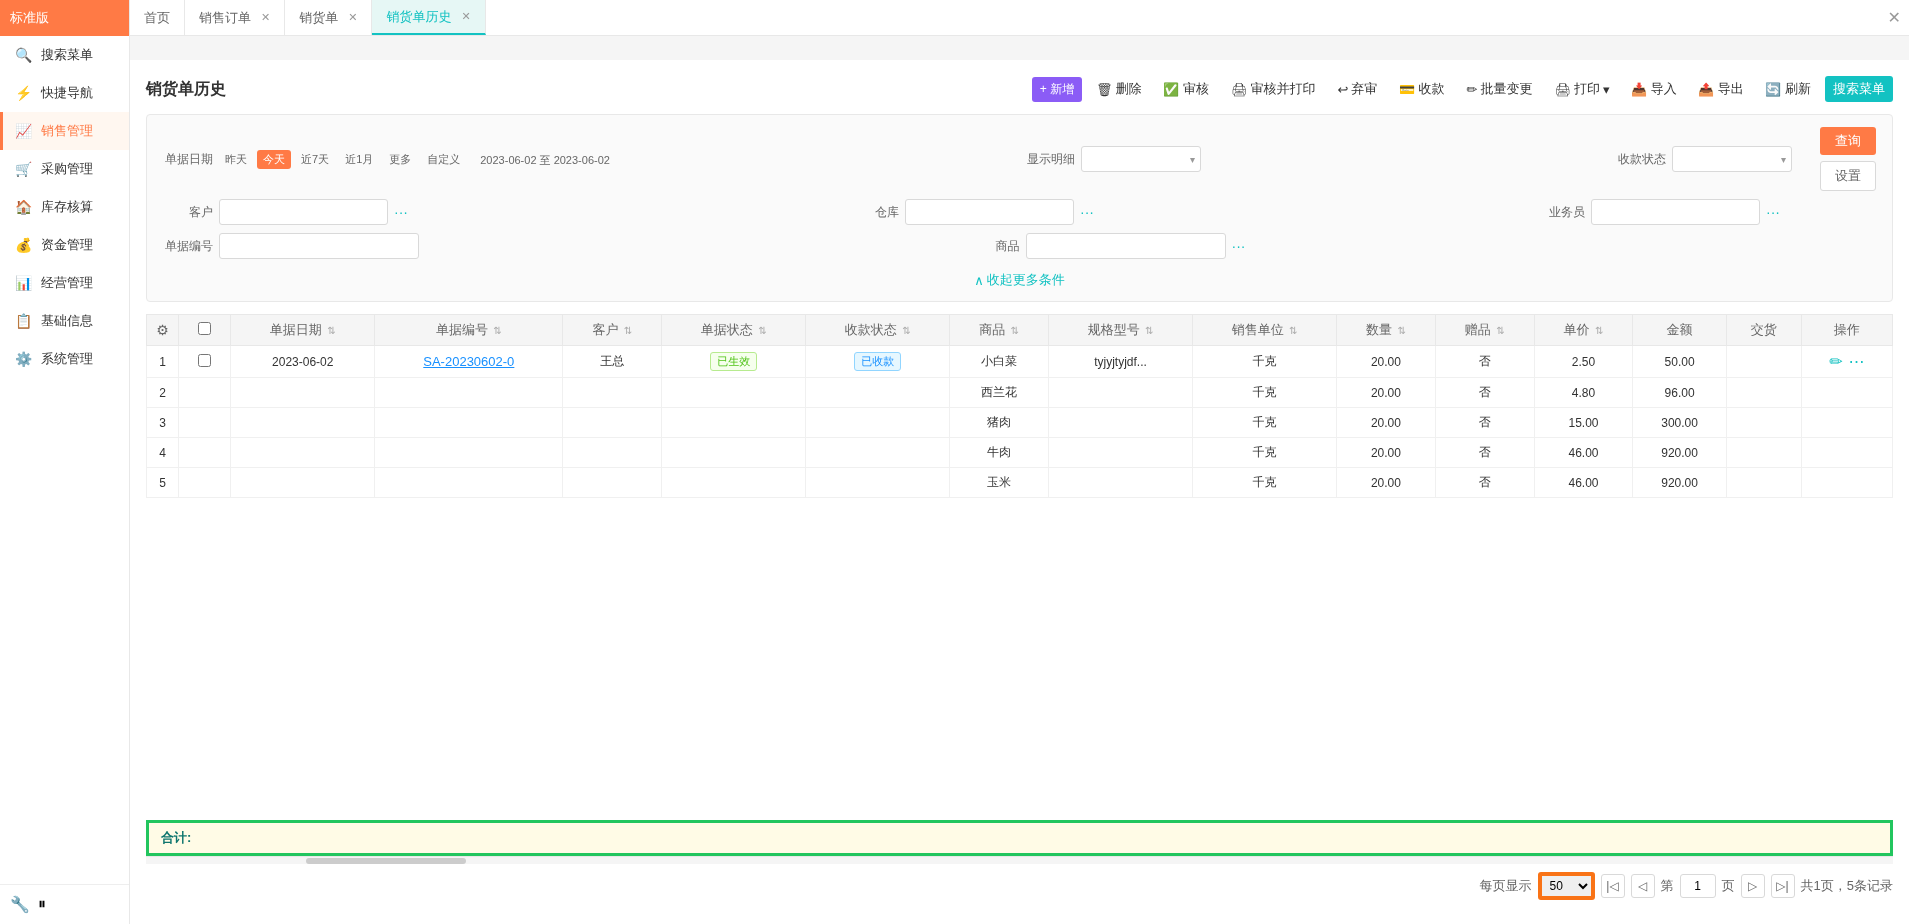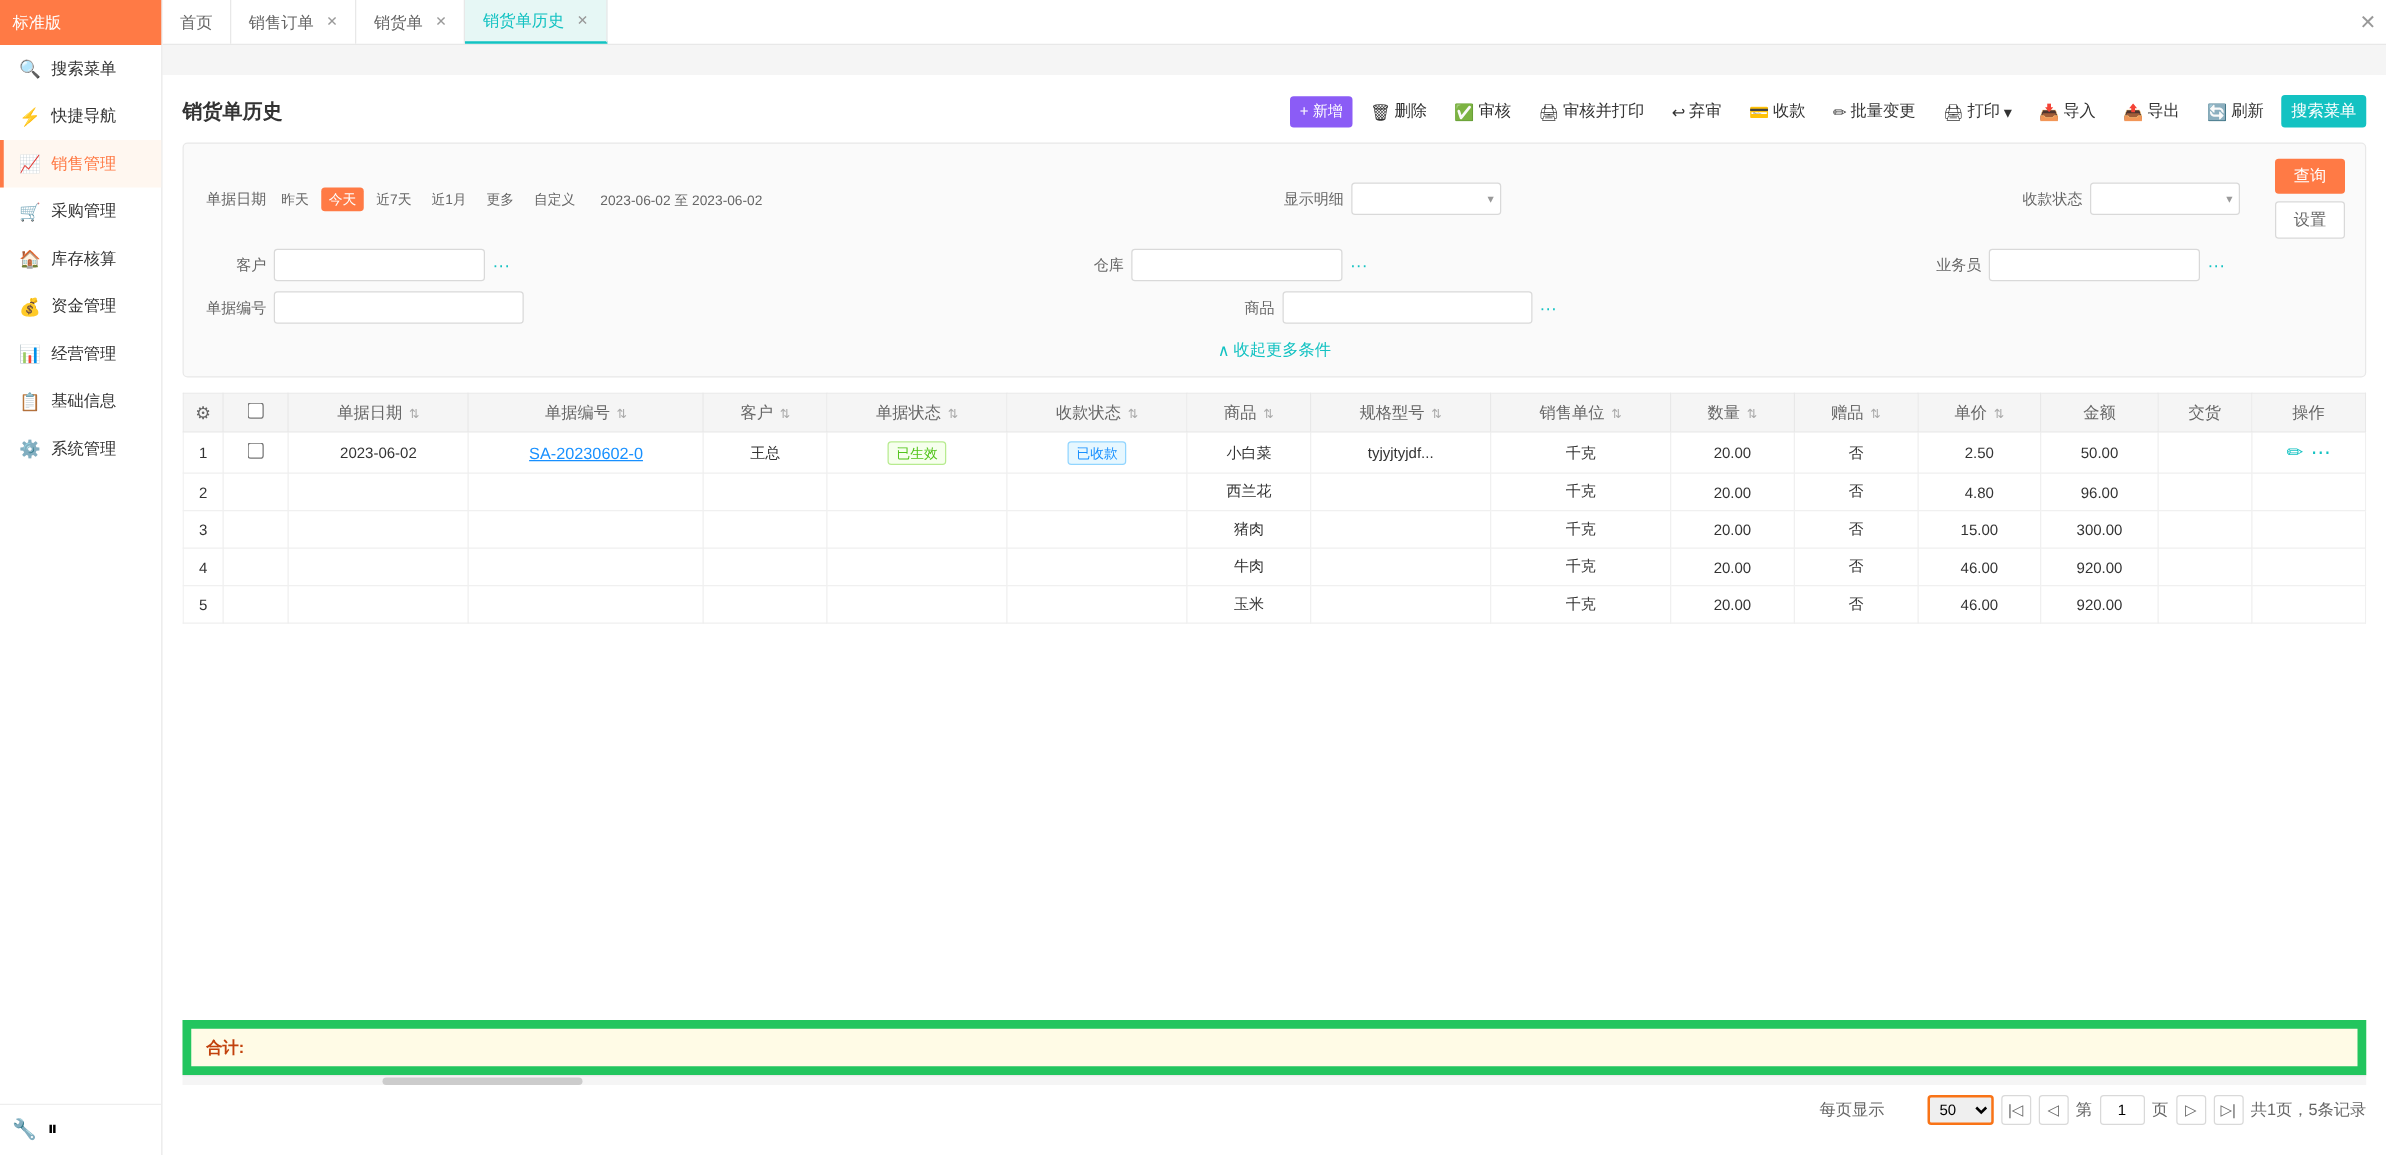--- a/index.html
+++ b/index.html
@@ -63,30 +63,30 @@
     tbody tr { border-bottom: 1px solid #f0f0f0; }
     tbody td { border: 1px solid #f0f0f0; padding: 6px 8px; font-size: 12px; text-align: center; color: #333; }
     .status-badge { display: inline-block; padding: 1px 6px; border-radius: 3px; font-size: 11px; }
     .status-active { background: #f6ffed; color: #52c41a; border: 1px solid #b7eb8f; }
     .status-paid { background: #e6f7ff; color: #1890ff; border: 1px solid #91d5ff; }
     .link-text { color: #1890ff; cursor: pointer; text-decoration: underline; }
     .action-btns { display: flex; gap: 6px; justify-content: center; }
     .action-btn { color: #13c2c2; cursor: pointer; font-size: 16px; }
 
     
-    .table-footer { background: #fffbe6; border: 7px solid #22c55e; padding: 6px 12px; display: flex; align-items: flex-start; font-size: 12px; color: #c2410c; }
+    .table-footer { background: #fffbe6; border: 3px solid #22c55e; padding: 6px 12px; display: flex; align-items: flex-start; font-size: 12px; color: #0f766e; }
     .footer-label { min-width: 60px; font-weight: bold; }
     .footer-cells { display: flex; flex: 1; }
     .footer-cell { flex: 1; text-align: center; padding: 0 8px; }
     .footer-cell.qty { min-width: 80px; }
     .footer-cell.amount { font-weight: bold; }
 
     
     .pagination-bar { display: flex; align-items: center; justify-content: flex-end; padding: 8px 0; gap: 6px; font-size: 12px; color: #666; }
-    .page-size-select { border: 2px solid #f97316; border-radius: 3px; padding: 2px 4px; font-size: 12px; margin-left: 28px; }
+    .page-size-select { border: 4px solid #f97316; border-radius: 3px; padding: 2px 4px; font-size: 12px; }
     .page-btn { border: 1px solid #d9d9d9; background: white; width: 24px; height: 24px; display: flex; align-items: center; justify-content: center; cursor: pointer; border-radius: 3px; font-size: 12px; color: #666; }
     .page-input { border: 1px solid #d9d9d9; border-radius: 3px; width: 36px; height: 24px; text-align: center; font-size: 12px; }
 
     
     .query-btn { background: #ff7a45; color: white; border: none; border-radius: 3px; padding: 5px 14px; cursor: pointer; font-size: 13px; }
     .settings-btn { background: white; color: #666; border: 1px solid #d9d9d9; border-radius: 3px; padding: 5px 14px; cursor: pointer; font-size: 13px; }
 
     
     .gear-cell { width: 32px; }
     .gear-icon-btn { background: none; border: none; cursor: pointer; font-size: 14px; color: #666; }

